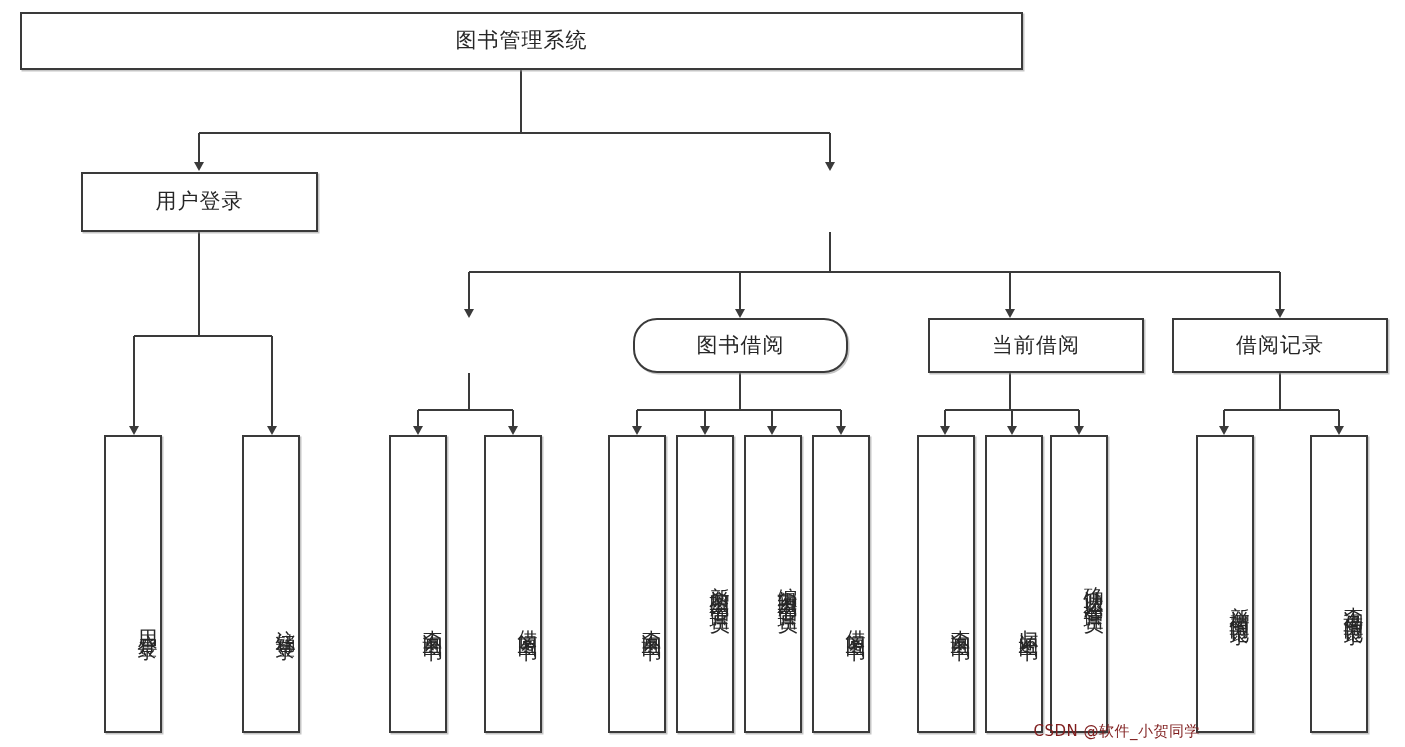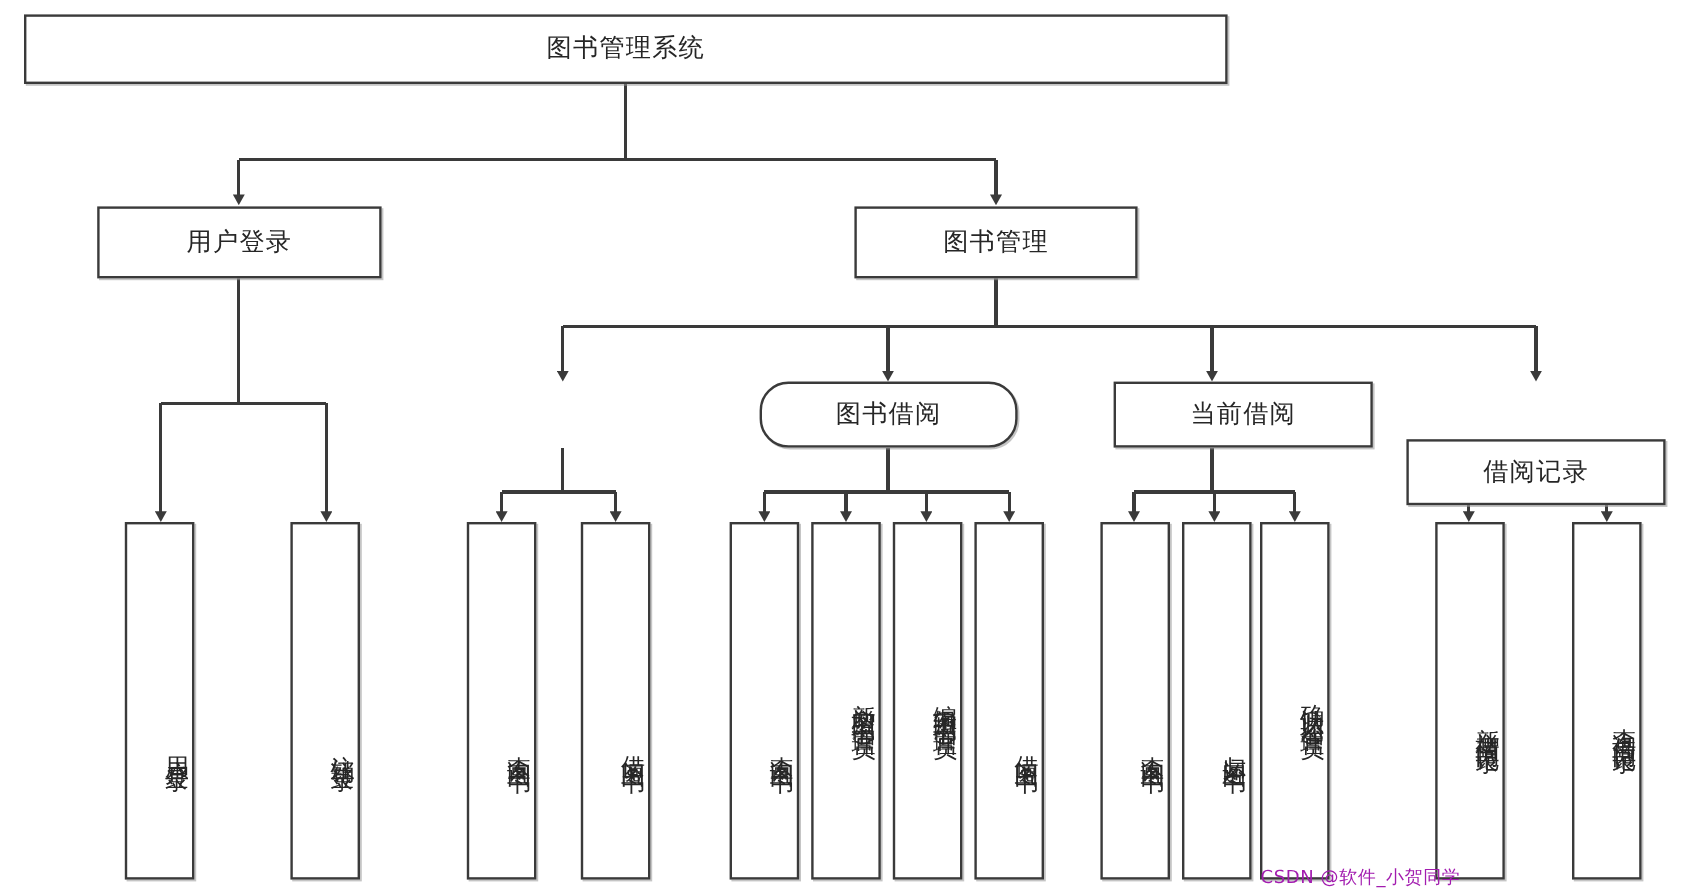--- a/index.html
+++ b/index.html
@@ -1,21 +1,21 @@
 <!DOCTYPE html>
 <html><head>
 <meta charset="utf-8">
 <title>图书管理系统 功能结构图</title>
 <style>
   html,body{margin:0;padding:0;background:#ffffff;}
   body{
     font-family:"DejaVu Sans","Liberation Sans",sans-serif;
     width:1405px;height:747px;overflow:hidden;position:relative;
   }
-  #diagram-root{position:relative;width:1210px;height:747px;background:#fff;padding-left:17px;}
+  #diagram-root{position:relative;width:1210px;height:747px;background:#fff;}
   svg.connectors{position:absolute;left:0;top:0;width:1405px;height:747px;pointer-events:none;}
   .node{
     position:absolute;
     box-sizing:border-box;
     border:2px solid #3a3a3a;
     background:#ffffff;
     box-shadow:1.5px 1.5px 0 rgba(150,150,150,.55);
     display:flex;align-items:center;justify-content:center;
     color:#262626;
   }
@@ -34,21 +34,21 @@
     align-items:flex-start;
     justify-content:center;
     padding-top:14px;
     white-space:nowrap;
   }
   .node.vertical.topalign{padding-top:10px;}
   #watermark{
     position:absolute;
     right:10px;bottom:6px;
     font-size:15px;
-    color:#a21caf;
+    color:#7f1d1d;
     letter-spacing:.5px;
     white-space:nowrap;
     user-select:none;
   }
 </style>
 </head>
 <body>
 
 <div id="diagram-root">
 
@@ -99,28 +99,27 @@
       <path d="M1224,410 L1339,410"></path>
       <path d="M1224,410 L1224,427" marker-end="url(#arrow)"></path>
       <path d="M1339,410 L1339,427" marker-end="url(#arrow)"></path>
     </g>
   </svg>
 
   <div class="node horizontal" style="left:20px;top:12px;width:1003px;height:58px;">图书管理系统</div>
 
   <div class="node horizontal" style="left:81px;top:172px;width:237px;height:60px;">用户登录</div>
 
-  <div class="node horizontal" style="left:712px;top:172px;width:236px;height:60px;">图书管理</div>
 
 
   <div class="node horizontal" style="left:633px;top:318px;width:215px;height:55px;border-radius:24px;">图书借阅</div>
 
   <div class="node horizontal" style="left:928px;top:318px;width:216px;height:55px;">当前借阅</div>
 
-  <div class="node horizontal" style="left:1172px;top:318px;width:216px;height:55px;margin-top:48px;">借阅记录</div>
+  <div class="node horizontal" style="left:1172px;top:318px;width:216px;height:55px;">借阅记录</div>
 
   <div class="node vertical" style="left:104px;top:435px;width:58px;height:298px;padding-top:75px;">用户登录</div>
 
   <div class="node vertical" style="left:242px;top:435px;width:58px;height:298px;padding-top:75px;">注销登录</div>
 
   <div class="node vertical" style="left:389px;top:435px;width:58px;height:298px;padding-top:75px;">查询图书</div>
 
   <div class="node vertical" style="left:484px;top:435px;width:58px;height:298px;padding-top:75px;">借阅图书</div>
 
   <div class="node vertical" style="left:608px;top:435px;width:58px;height:298px;padding-top:75px;">查询图书</div>

